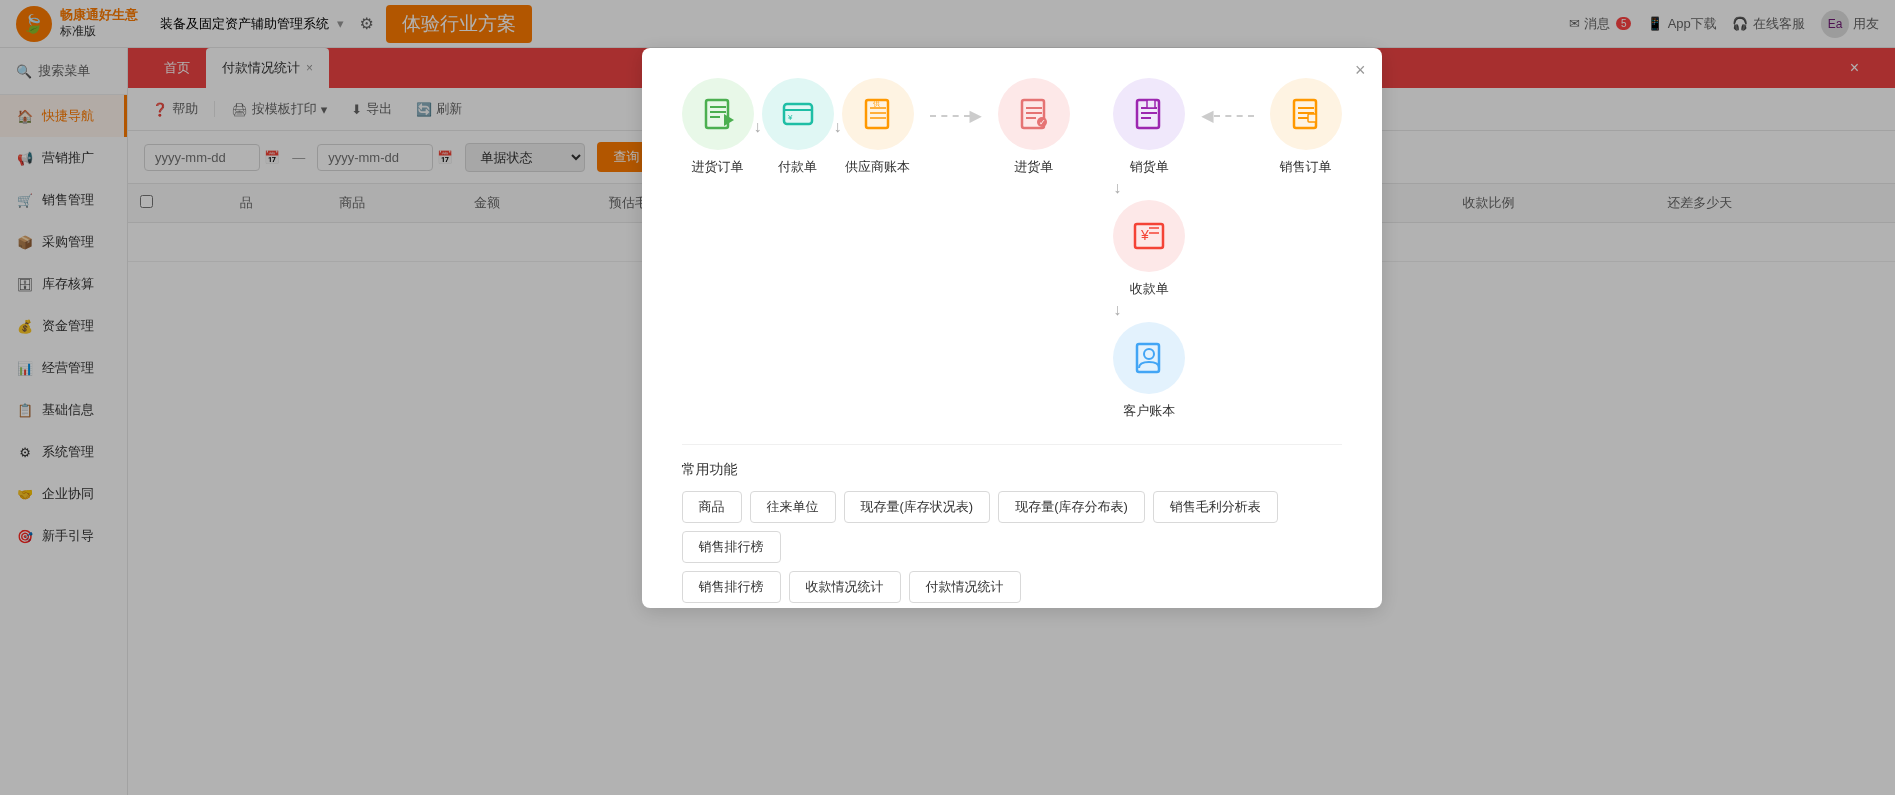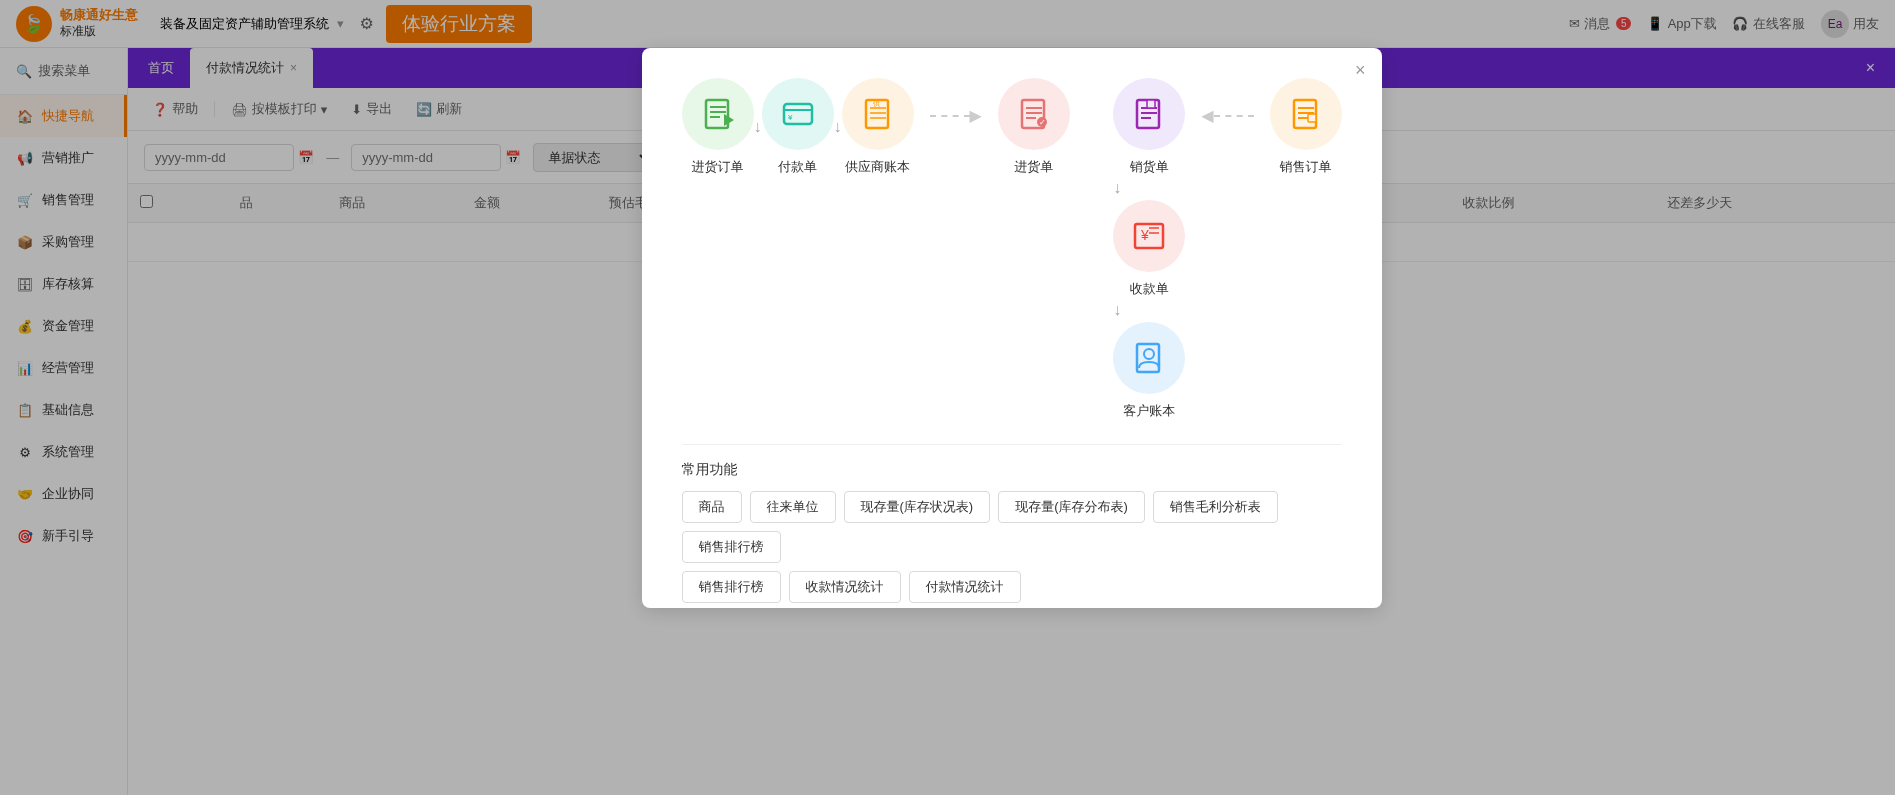--- a/index.html
+++ b/index.html
@@ -28,37 +28,37 @@
 
     
     .sidebar-search { padding: 10px 8px; border-bottom: 1px solid #f0f0f0; }
     .sidebar-search-btn { display: flex; align-items: center; gap: 6px; color: #666; font-size: 13px; cursor: pointer; padding: 4px 8px; }
     .sidebar-menu { flex: 1; overflow-y: auto; }
     .sidebar-item { display: flex; align-items: center; gap: 8px; padding: 12px 16px; cursor: pointer; color: #333; font-size: 13px; }
     .sidebar-item.active { background: #fff5ee; color: #ff7c00; border-right: 3px solid #ff7c00; }
     .sidebar-item .icon { width: 18px; height: 18px; display: flex; align-items: center; justify-content: center; flex-shrink: 0; }
 
     
-    .tab-bar { background: #6d28d9; display: flex; align-items: center; height: 40px; padding: 0 4px; }
+    .tab-bar { background: #ef4444; display: flex; align-items: center; height: 40px; padding: 0 20px; }
     .tab { display: flex; align-items: center; gap: 6px; padding: 0 16px; height: 40px; cursor: pointer; color: rgba(255,255,255,0.85); font-size: 13px; }
     .tab.active { background: white; color: #333; border-radius: 4px 4px 0 0; }
     .tab-home { color: white; }
     .tab-close { font-size: 12px; color: #999; }
     .tab-bar-close { margin-left: auto; color: white; padding: 0 16px; cursor: pointer; font-size: 16px; }
 
     
     .content-toolbar { background: white; padding: 8px 16px; display: flex; align-items: center; gap: 8px; border-bottom: 1px solid #e8e8e8; }
     .toolbar-btn { display: flex; align-items: center; gap: 4px; color: #666; font-size: 13px; cursor: pointer; padding: 4px 8px; }
     .toolbar-separator { width: 1px; height: 16px; background: #e8e8e8; }
 
     
     .filter-area { background: white; padding: 10px 16px; display: flex; align-items: center; gap: 12px; border-bottom: 1px solid #e8e8e8; flex-wrap: wrap; }
     .filter-input { border: 1px solid #d9d9d9; border-radius: 4px; padding: 5px 10px; font-size: 13px; color: #333; outline: none; width: 160px; }
     .filter-select { border: 1px solid #d9d9d9; border-radius: 4px; padding: 5px 10px; font-size: 13px; color: #333; outline: none; width: 120px; }
-    .date-input { width: 150px; }
+    .date-input { width: 116px; }
     .search-btn { background: #ff7c00; color: white; border: none; padding: 6px 16px; border-radius: 4px; cursor: pointer; font-size: 13px; }
     .set-btn { background: white; color: #ff7c00; border: 1px solid #ff7c00; padding: 6px 12px; border-radius: 4px; cursor: pointer; font-size: 13px; }
     .more-conditions { color: #1ebea5; font-size: 13px; cursor: pointer; }
 
     
     .table-wrapper { flex: 1; overflow: auto; background: white; }
     .data-table { width: 100%; border-collapse: collapse; }
     .data-table th { background: #fafafa; padding: 10px 12px; text-align: left; font-size: 13px; color: #666; font-weight: normal; border-bottom: 1px solid #e8e8e8; white-space: nowrap; }
     .data-table td { padding: 10px 12px; font-size: 13px; color: #333; border-bottom: 1px solid #f0f0f0; }
     .no-data { text-align: center; padding: 60px; color: #999; font-size: 14px; }

